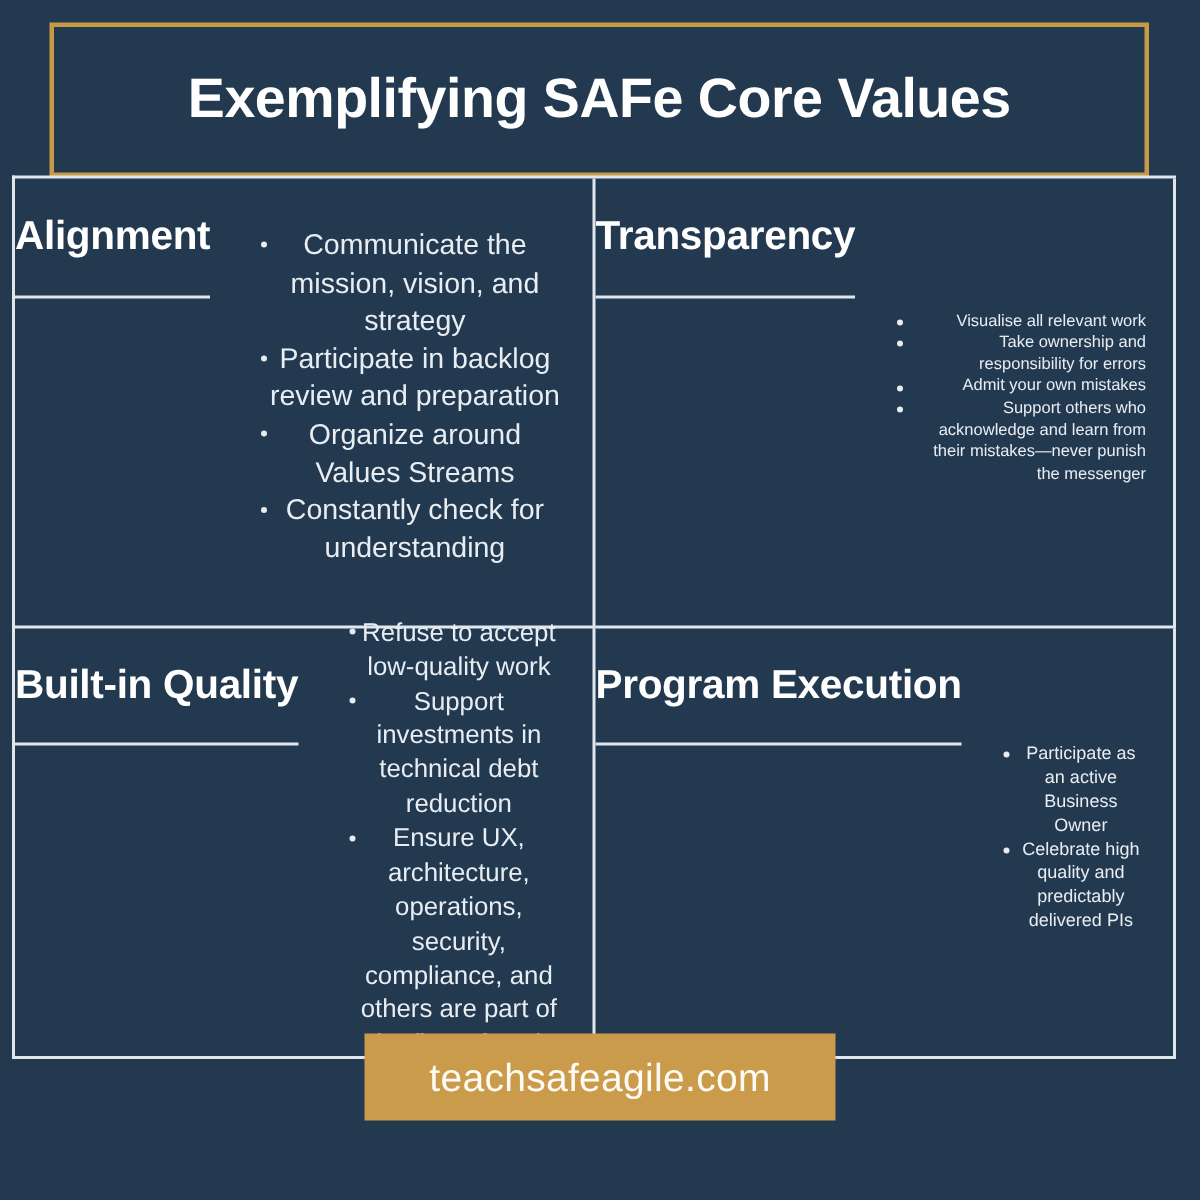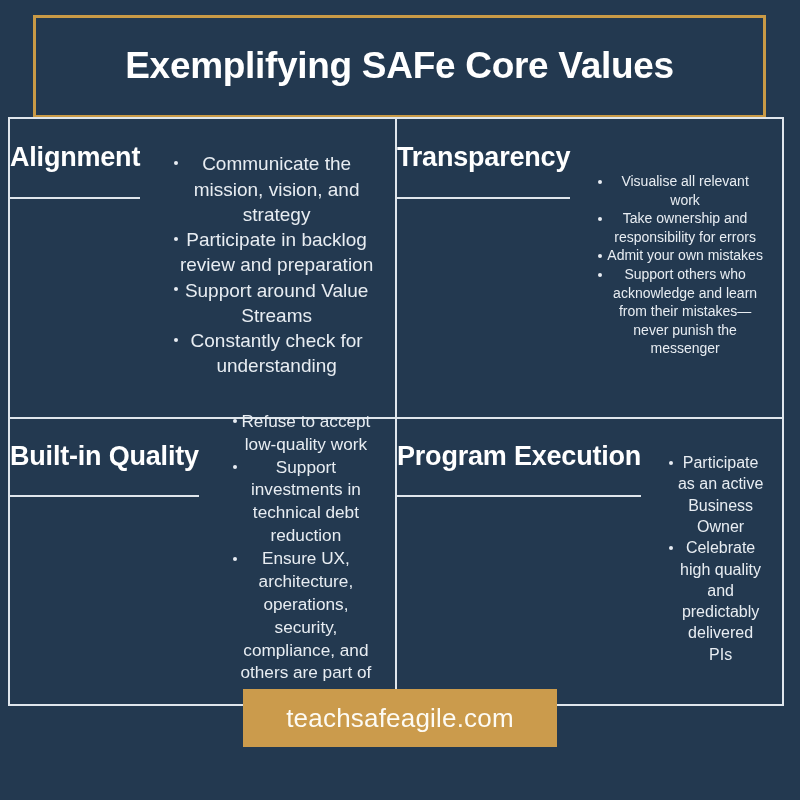--- a/index.html
+++ b/index.html
@@ -117,23 +117,23 @@
     left: 16px;
     top: 0.56em;
     width: 4px;
     height: 4px;
     border-radius: 50%;
     background: #e8edf2;
   }
 
   
   .q-alignment .bullets li     { font-size: 19px; }
-  .q-transparency .bullets li  { font-size: 14px; }
+  .q-transparency .bullets li  { font-size: 11px; text-align: right; }
   .q-quality .bullets li       { font-size: 17.2px; }
-  .q-program .bullets li       { font-size: 16px; }
+  .q-program .bullets li       { font-size: 12px; }
 
   .q-alignment .bullets li::before    { left: 20px; top: 0.5em; }
   .q-transparency .bullets li::before { left: 14px; }
   .q-quality .bullets li::before      { left: 20px; }
   .q-program .bullets li::before      { left: 14px; }
 
   
   .footer-banner {
     position: absolute;
     left: 243px;
@@ -164,21 +164,21 @@
   <div class="grid">
 
     <div class="quad row1 q-alignment">
       <div class="quad-header">
         <span class="quad-title">Alignment</span>
       </div>
       <div class="quad-body">
         <ul class="bullets">
           <li>Communicate the mission, vision, and strategy</li>
           <li>Participate in backlog review and preparation</li>
-          <li>Support around Value Streams</li>
+          <li>Organize around Values Streams</li>
           <li>Constantly check for understanding</li>
         </ul>
       </div>
     </div>
 
     <div class="quad row1 q-transparency">
       <div class="quad-header">
         <span class="quad-title">Transparency</span>
       </div>
       <div class="quad-body">

